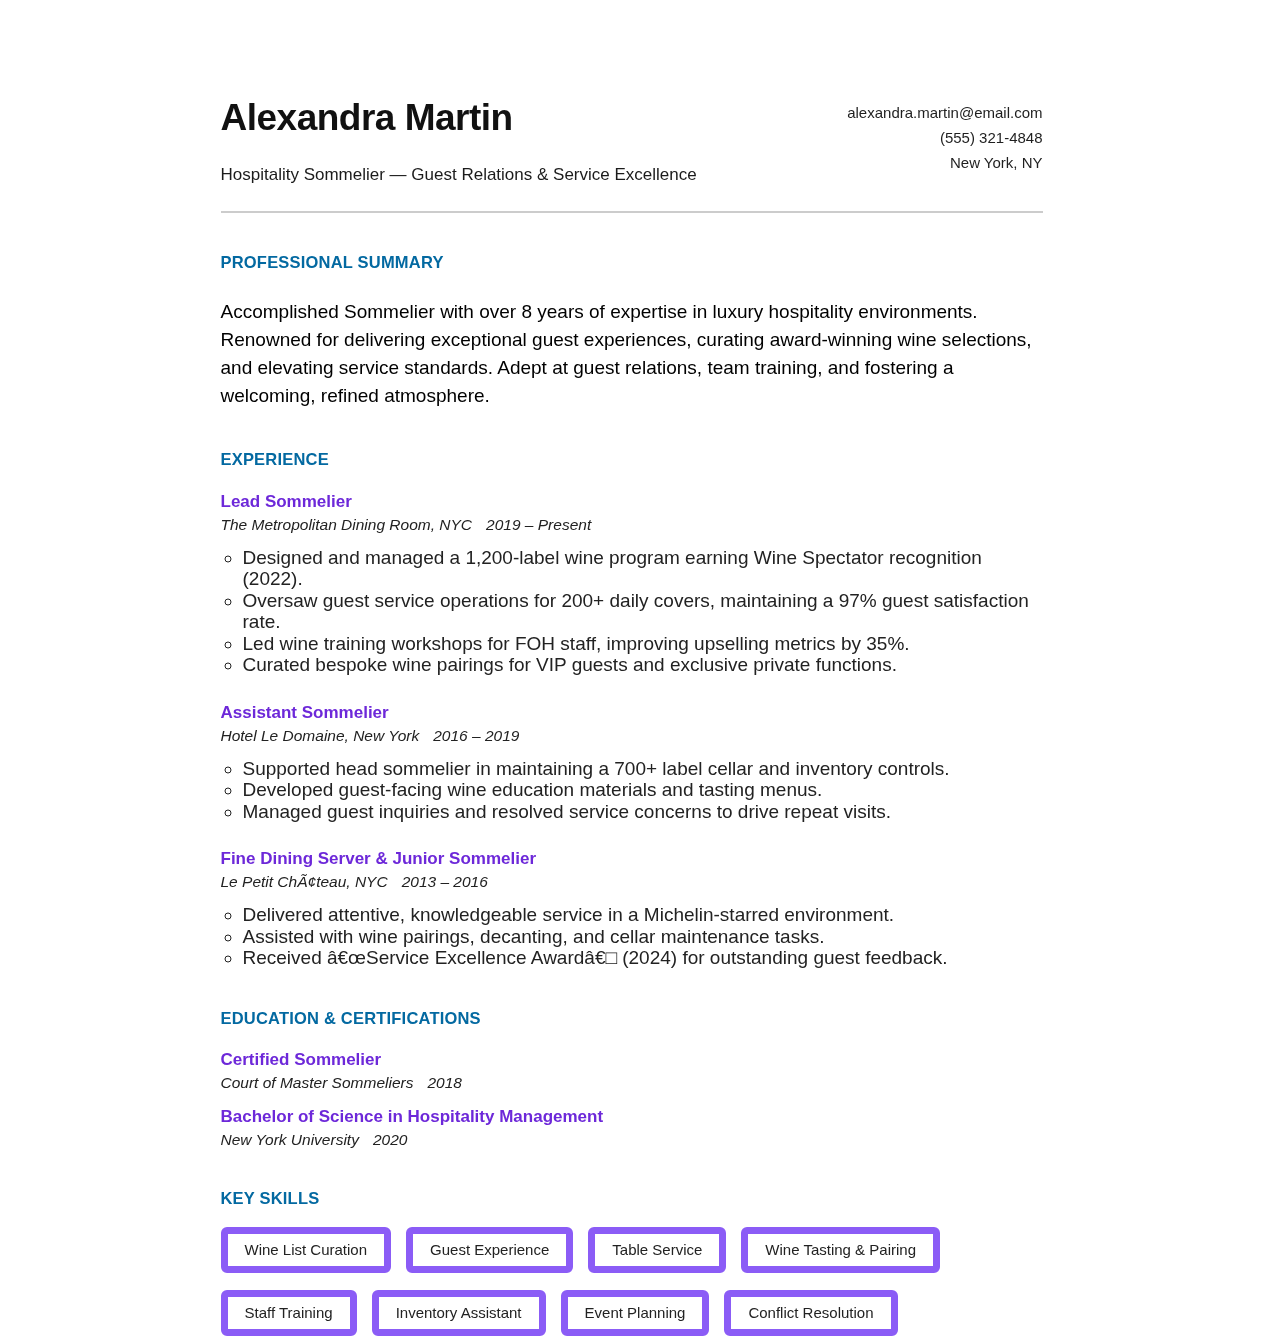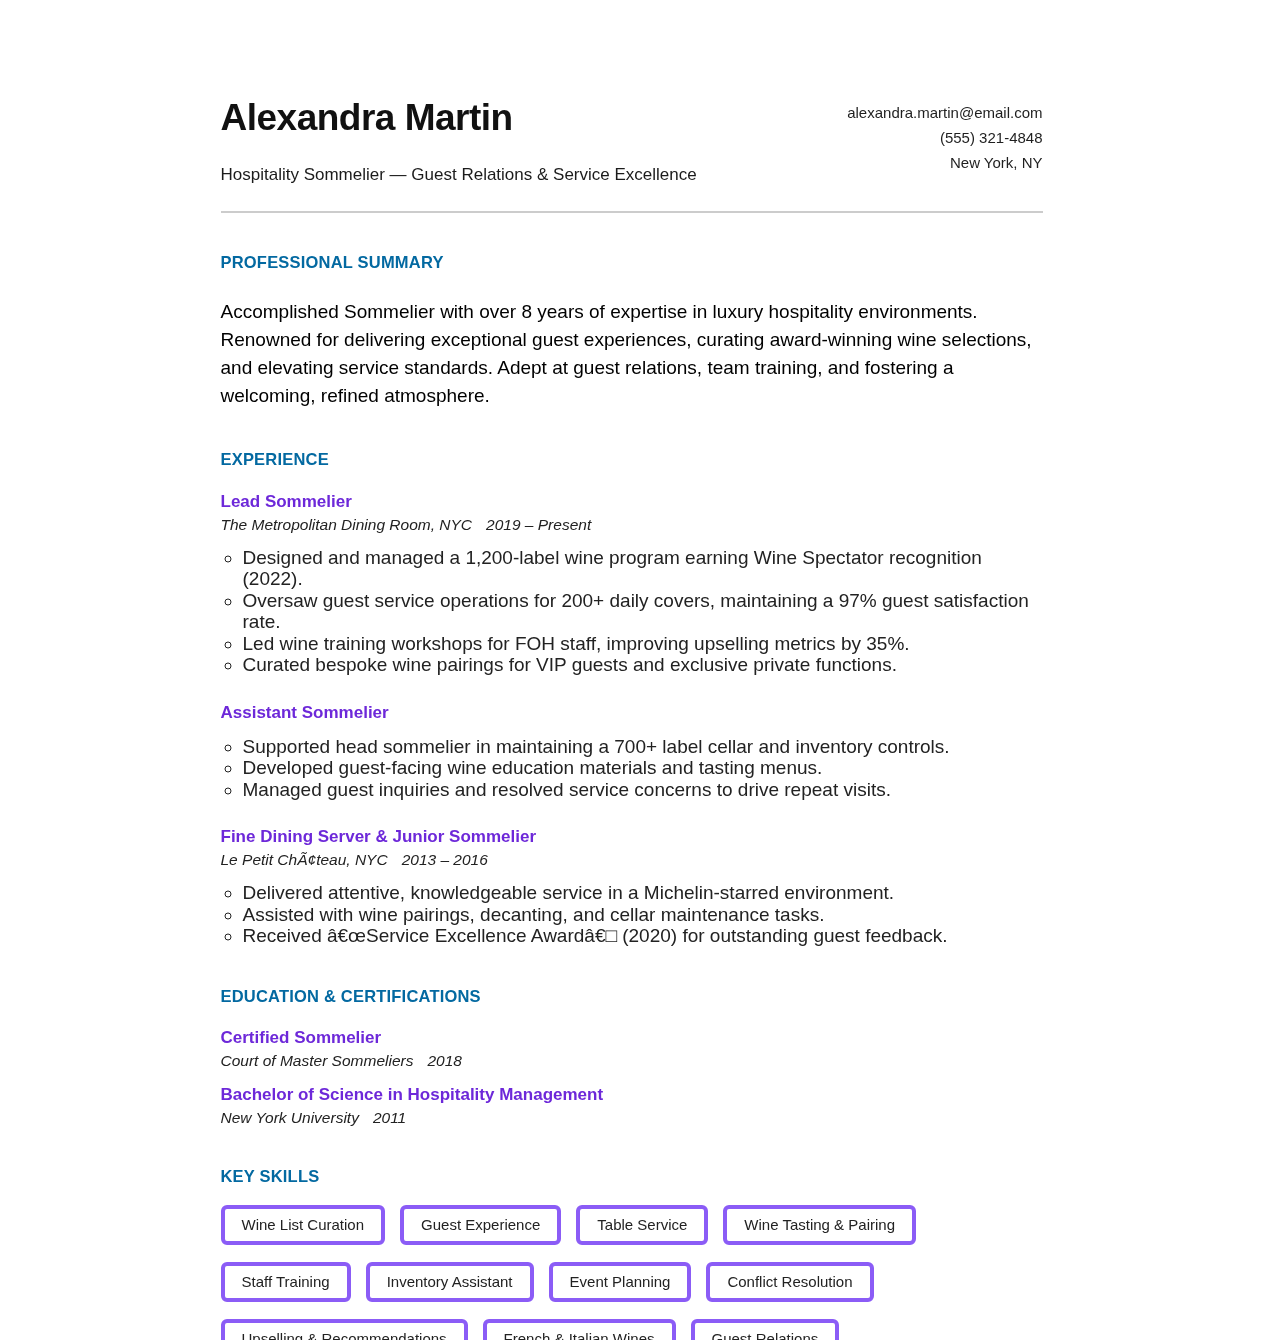--- a/index.html
+++ b/index.html
@@ -96,21 +96,21 @@
   .edu-entry + .edu-entry { margin-top: 15px; }
 
   
   .chips {
     display: flex;
     flex-wrap: wrap;
     gap: 17px 15px;
     margin-top: 19px;
   }
   .chip {
-    border: 4px solid #8b5cf6;
+    border: 7px solid #8b5cf6;
     border-radius: 6px;
     background: #ffffff;
     padding: 7px 17px 8px 17px;
     font-size: 15px;
     color: #222222;
     white-space: nowrap;
   }
 </style>
 </head>
 <body>
@@ -144,52 +144,55 @@
     <ul class="bullets">
       <li>Designed and managed a 1,200-label wine program earning Wine Spectator recognition (2022).</li>
       <li>Oversaw guest service operations for 200+ daily covers, maintaining a 97% guest satisfaction rate.</li>
       <li>Led wine training workshops for FOH staff, improving upselling metrics by 35%.</li>
       <li>Curated bespoke wine pairings for VIP guests and exclusive private functions.</li>
     </ul>
   </div>
 
   <div class="job">
     <h3 class="job-title">Assistant Sommelier</h3>
+    <div class="meta-line">
+      <span>Hotel Le Domaine, New York</span><span class="meta-dates">2016 – 2019</span>
+    </div>
     <ul class="bullets">
       <li>Supported head sommelier in maintaining a 700+ label cellar and inventory controls.</li>
       <li>Developed guest-facing wine education materials and tasting menus.</li>
       <li>Managed guest inquiries and resolved service concerns to drive repeat visits.</li>
     </ul>
   </div>
 
   <div class="job">
     <h3 class="job-title">Fine Dining Server &amp; Junior Sommelier</h3>
     <div class="meta-line">
       <span>Le Petit ChÃ¢teau, NYC</span><span class="meta-dates">2013 – 2016</span>
     </div>
     <ul class="bullets">
       <li>Delivered attentive, knowledgeable service in a Michelin-starred environment.</li>
       <li>Assisted with wine pairings, decanting, and cellar maintenance tasks.</li>
-      <li>Received â€œService Excellence Awardâ€□ (2020) for outstanding guest feedback.</li>
+      <li>Received â€œService Excellence Awardâ€□ (2024) for outstanding guest feedback.</li>
     </ul>
   </div>
 
   <h2 class="section-heading">EDUCATION &amp; CERTIFICATIONS</h2>
 
   <div class="edu-entry">
     <h3 class="edu-title">Certified Sommelier</h3>
     <div class="meta-line">
       <span>Court of Master Sommeliers</span><span class="meta-dates">2018</span>
     </div>
   </div>
 
   <div class="edu-entry">
     <h3 class="edu-title">Bachelor of Science in Hospitality Management</h3>
     <div class="meta-line">
-      <span>New York University</span><span class="meta-dates">2011</span>
+      <span>New York University</span><span class="meta-dates">2020</span>
     </div>
   </div>
 
   <h2 class="section-heading">KEY SKILLS</h2>
 
   <div class="chips">
     <span class="chip">Wine List Curation</span>
     <span class="chip">Guest Experience</span>
     <span class="chip">Table Service</span>
     <span class="chip">Wine Tasting &amp; Pairing</span>

